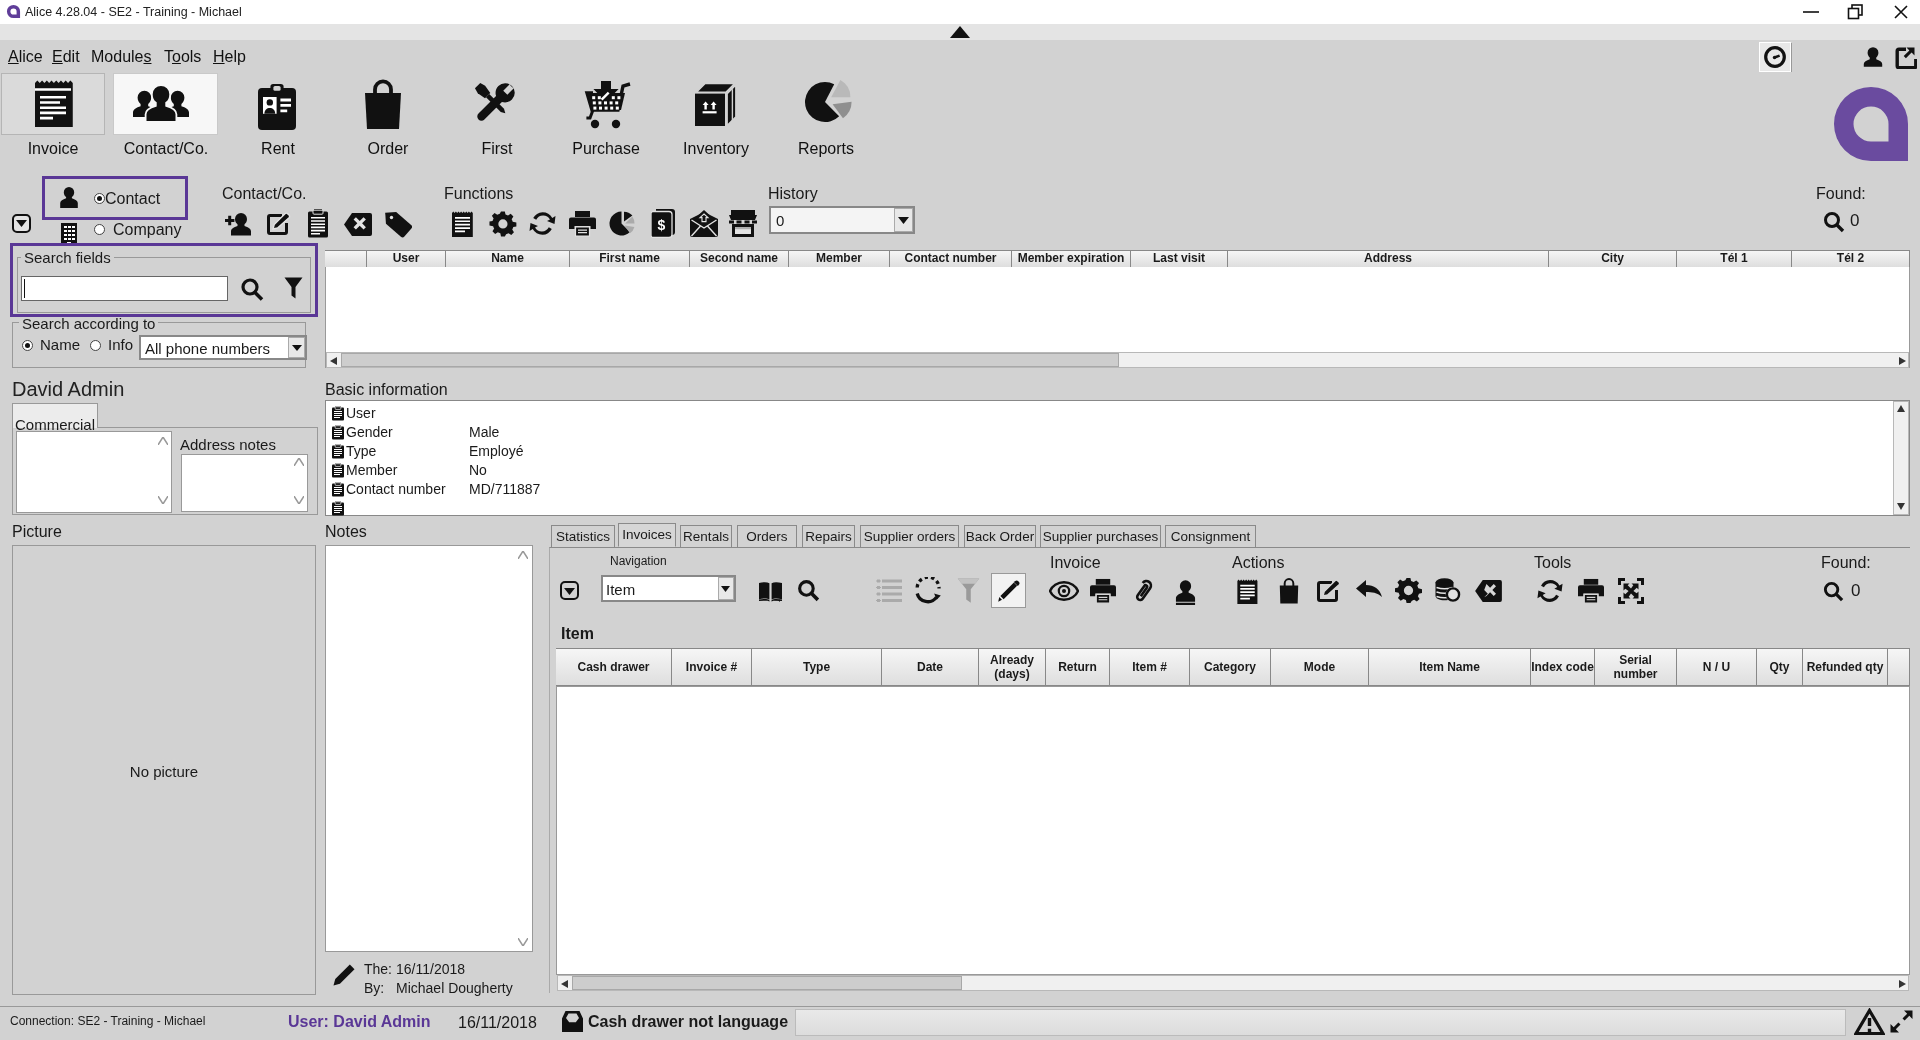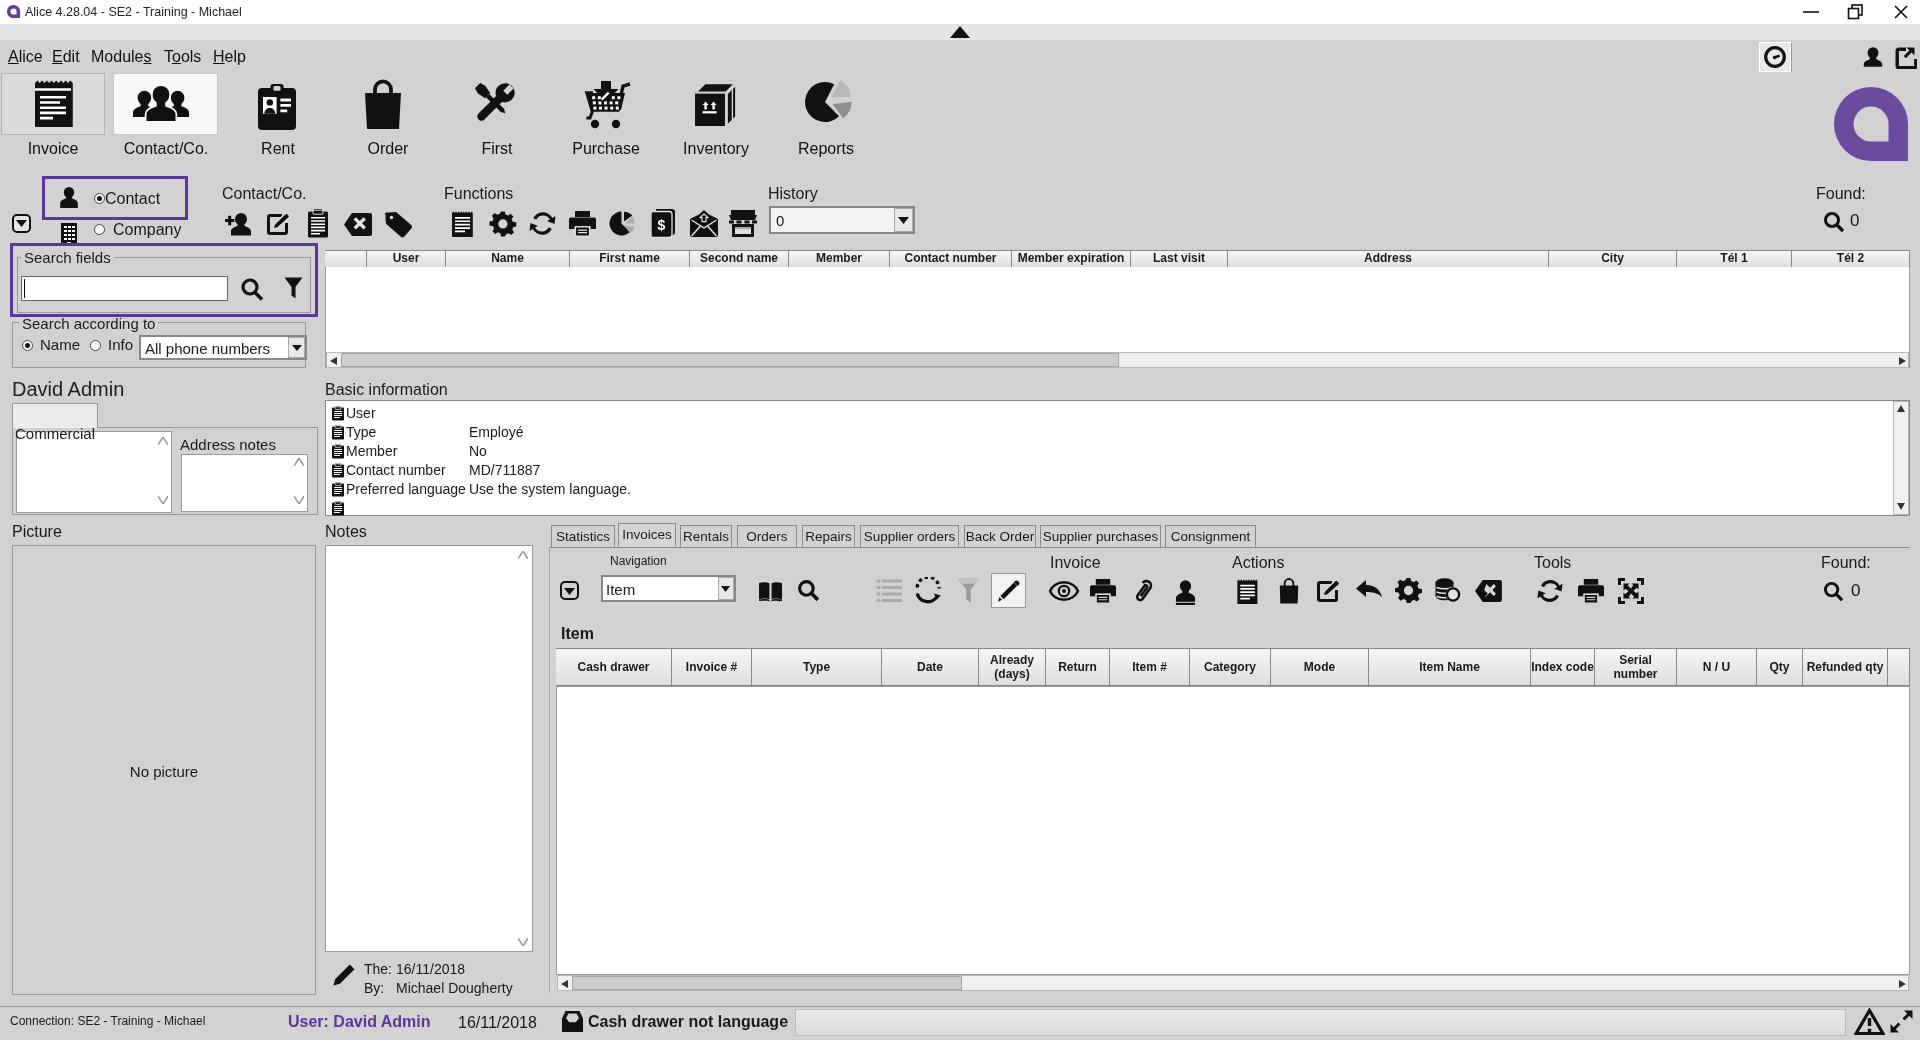--- a/index.html
+++ b/index.html
@@ -324,21 +324,21 @@
 <div class="abs radio" style="left:90px;top:340px"></div>
 <div class="abs" style="left:108px;top:336px;font-size:15px">Info</div>
 <div class="abs whitebox" style="left:139px;top:335px;width:168px;height:25px;border:2px solid #888;background:#fff"></div>
 <div class="abs" style="left:145px;top:340px;font-size:15px">All phone numbers</div>
 <div class="abs" style="left:288px;top:337px;width:17px;height:21px;background:#e8e8e8;border:1px solid #aaa"></div>
 <svg class="abs" style="left:292px;top:345px" width="10" height="6" viewBox="0 0 10 6">
     <path d="M0 0 h10 l-5 6 Z" fill="#111"></path>
   </svg>
 
 <div class="abs" style="left:12px;top:378px;font-size:20px;color:#222">David Admin</div>
-<div class="abs" style="left:12px;top:403px;width:86px;height:25px;border:1px solid #999;border-bottom:none;background:#ececec;font-size:15px;text-align:center;padding-top:21px;z-index:2">Commercial</div>
+<div class="abs" style="left:12px;top:403px;width:86px;height:25px;border:1px solid #999;border-bottom:none;background:#ececec;font-size:15px;text-align:center;padding-top:12px;z-index:2">Commercial</div>
 <div class="abs" style="left:12px;top:427px;width:306px;height:88px;border:1px solid #999;background:#d2d2d2"></div>
 <div class="abs whitebox" style="left:16px;top:431px;width:156px;height:82px;border:1px solid #999"></div>
 <svg class="abs" style="left:158px;top:437px" width="10" height="8" viewBox="0 0 10 8">
     <path d="M0 8 L5 0 L10 8" fill="none" stroke="#999" stroke-width="1.5"></path>
   </svg>
 <svg class="abs" style="left:158px;top:496px" width="10" height="8" viewBox="0 0 10 8">
     <path d="M0 0 L5 8 L10 0" fill="none" stroke="#999" stroke-width="1.5"></path>
   </svg>
 <div class="abs" style="left:180px;top:436px;font-size:15px">Address notes</div>
 <div class="abs whitebox" style="left:181px;top:454px;width:127px;height:58px;border:1px solid #999"></div>
@@ -347,36 +347,36 @@
   </svg>
 <svg class="abs" style="left:294px;top:496px" width="10" height="8" viewBox="0 0 10 8">
     <path d="M0 0 L5 8 L10 0" fill="none" stroke="#999" stroke-width="1.5"></path>
   </svg>
 
 <div class="abs" style="left:325px;top:381px;font-size:16px">Basic information</div>
 <div class="abs" style="left:325px;top:400px;width:1585px;height:116px;background:#fff;border:1px solid #888"></div>
 <div id="basicinfo" class="abs" style="left:326px;top:403px;width:1560px;height:112px;overflow:hidden;font-size:14px">
 <div style="position:relative;height:19px">
       <span style="position:absolute;left:20px;top:2px">User</span>
+    </div>
+<div style="position:relative;height:19px">
+      <span style="position:absolute;left:20px;top:2px">Gender</span>
+      <span style="position:absolute;left:143px;top:2px">Male</span>
     </div>
 <div style="position:relative;height:19px">
       <span style="position:absolute;left:20px;top:2px">Type</span>
       <span style="position:absolute;left:143px;top:2px">Employé</span>
     </div>
 <div style="position:relative;height:19px">
       <span style="position:absolute;left:20px;top:2px">Member</span>
       <span style="position:absolute;left:143px;top:2px">No</span>
     </div>
 <div style="position:relative;height:19px">
       <span style="position:absolute;left:20px;top:2px">Contact number</span>
       <span style="position:absolute;left:143px;top:2px">MD/711887</span>
-    </div>
-<div style="position:relative;height:19px">
-      <span style="position:absolute;left:20px;top:2px">Preferred language</span>
-      <span style="position:absolute;left:143px;top:2px">Use the system language.</span>
     </div>
 </div>
 <svg class="abs" style="left:331px;top:405px" width="14" height="114" viewBox="0 0 14 114">
 <g id="clip">
       <path d="M4 1.5 h6 v2.5 H4 Z" fill="#111"></path>
       <rect x="1" y="2.6" width="12" height="13" rx="1" fill="#111"></rect>
       <rect x="4.2" y="1.8" width="5.6" height="2.6" rx="0.6" fill="#111" stroke="#fff" stroke-width="0.7"></rect>
       <path d="M3 6 h8 v1 H3 Z M3 8 h8 v1 H3 Z M3 10 h8 v1 H3 Z M3 12 h6 v1 H3 Z" fill="#fff"></path>
     </g>
 <use href="#clip" y="19"></use>

